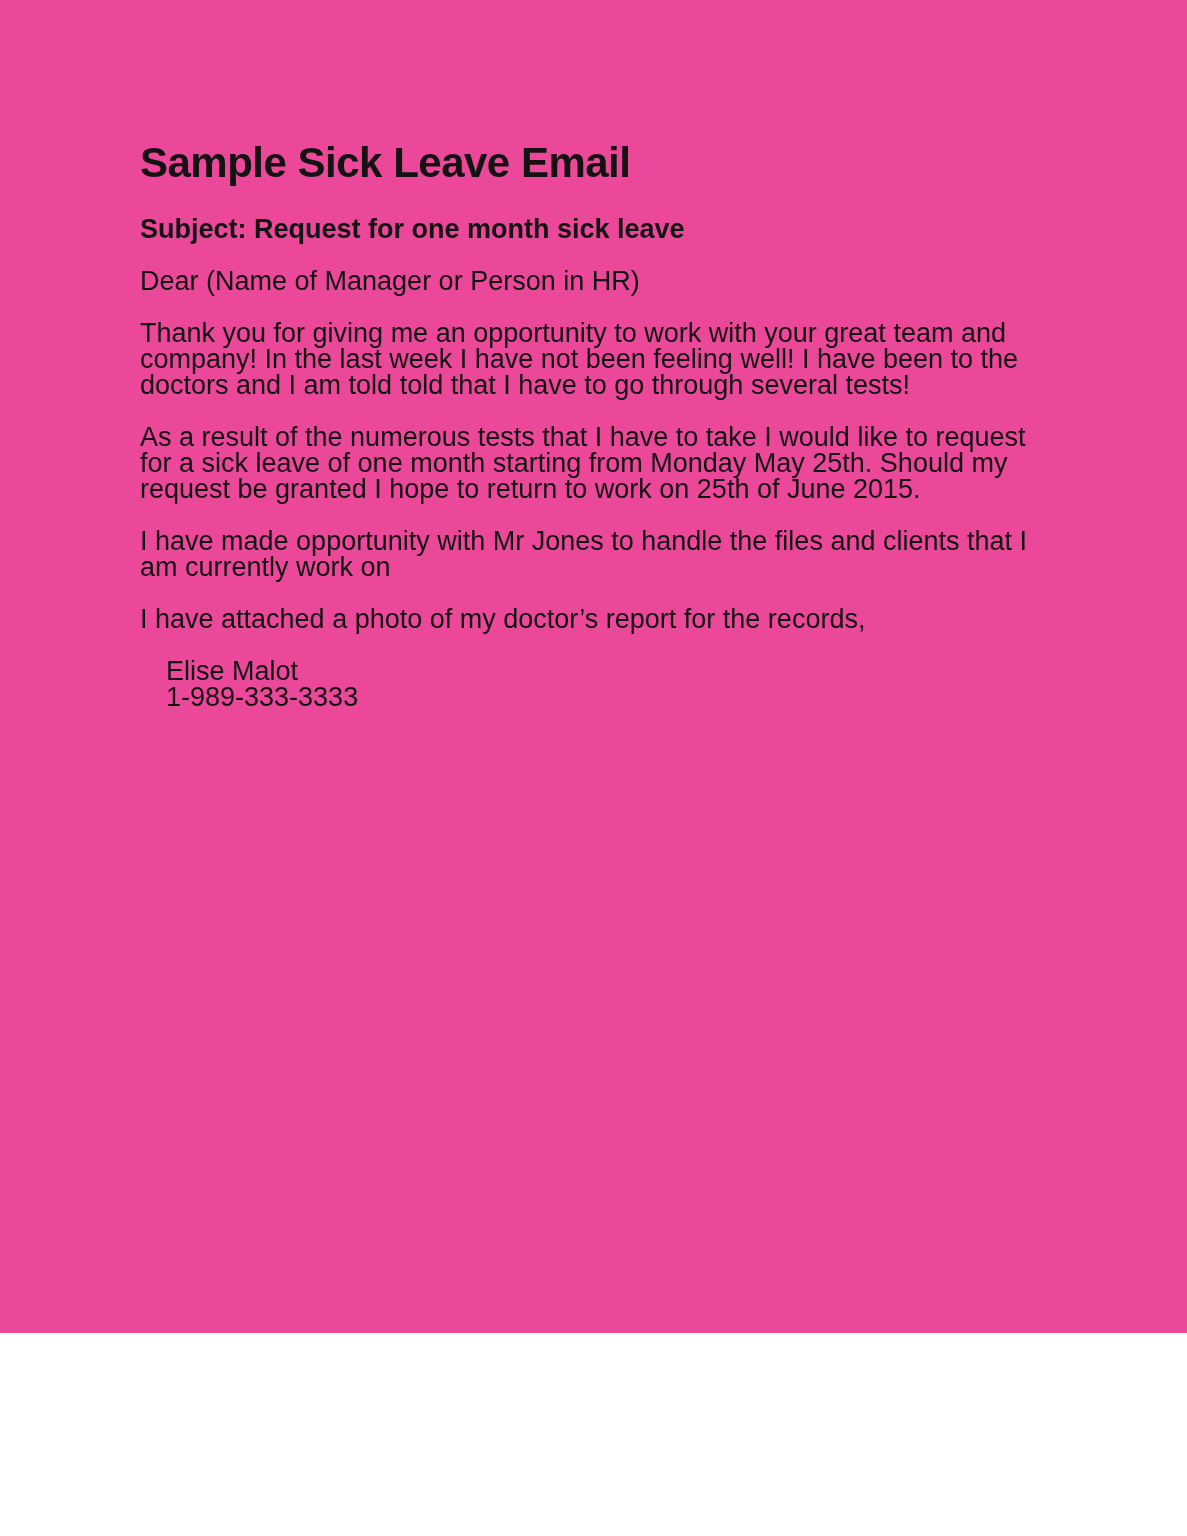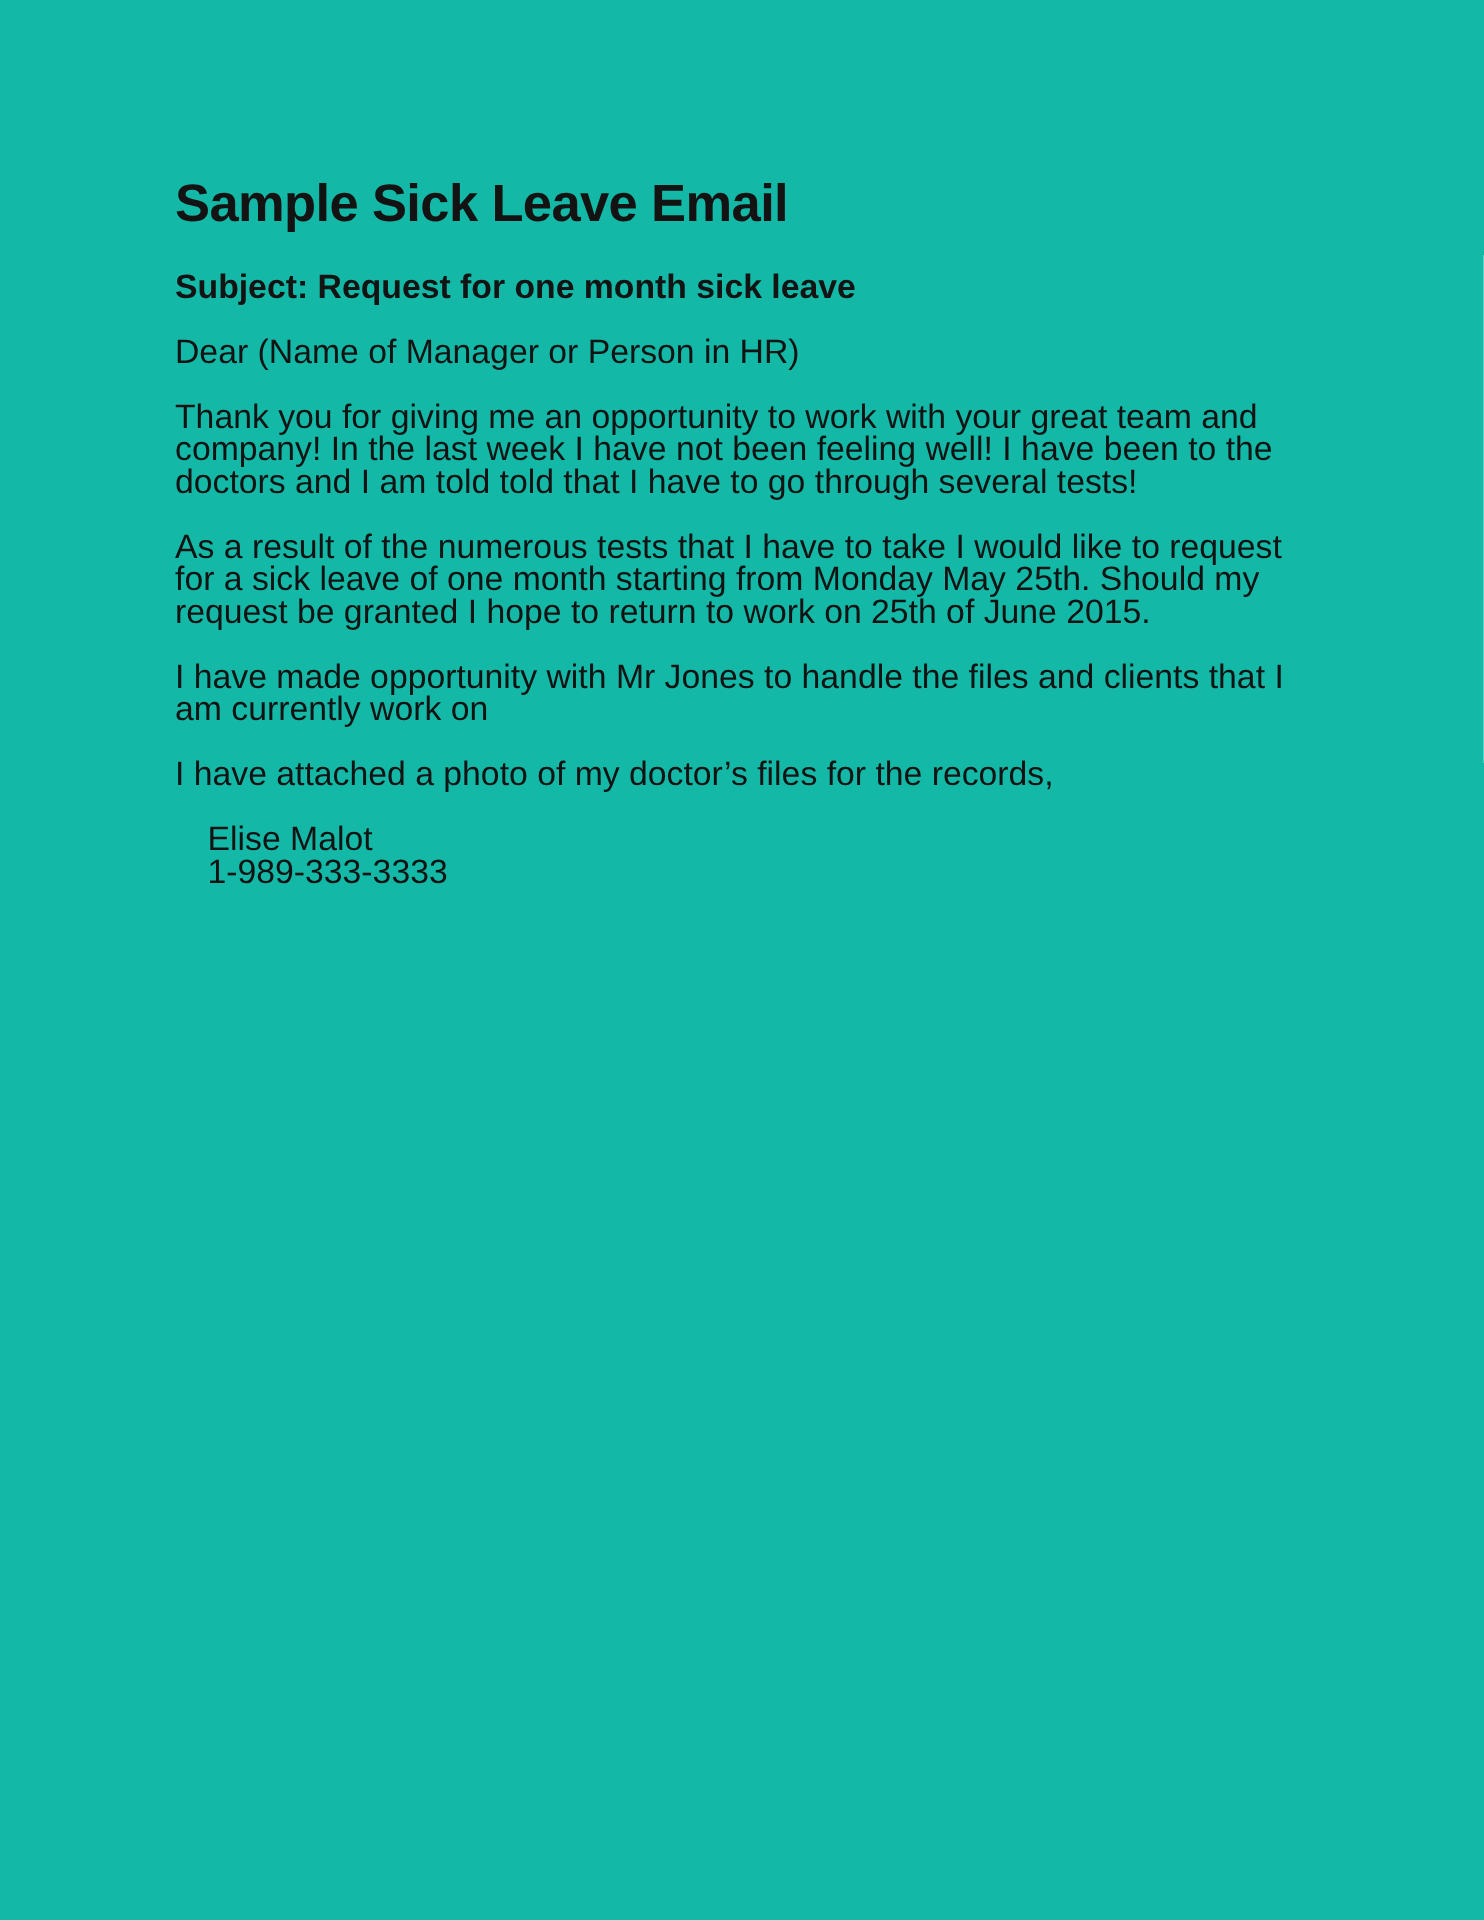--- a/index.html
+++ b/index.html
@@ -10,23 +10,23 @@
   body {
     width: 1187px;
     height: 1536px;
     position: relative;
     font-family: "Liberation Sans", sans-serif;
     color: #131313;
   }
   .page {
     box-sizing: border-box;
     width: 1187px;
-    height: 1536px;
+    height: 1333px;
     padding: 140px 142px 0 140px;
-    background: #14b8a6;
+    background: #ec4899;
   }
   .doc-title {
     font-size: 42px;
     line-height: 46px;
     font-weight: bold;
     margin: 0 0 30px 0;
     letter-spacing: -0.5px;
   }
   .body-text {
     font-size: 27px;
@@ -59,21 +59,21 @@
     <p class="para subject">Subject: Request for one month sick leave</p>
 
     <p class="para">Dear (Name of Manager or Person in HR)</p>
 
     <p class="para">Thank you for giving me an opportunity to work with your great team and company! In the last week I have not been feeling well! I have been to the doctors and I am told told that I have to go through several tests!</p>
 
     <p class="para">As a result of the numerous tests that I have to take I would like to request for a sick leave of one month starting from Monday May 25th. Should my request be granted I hope to return to work on 25th of June 2015.</p>
 
     <p class="para">I have made opportunity with Mr Jones to handle the files and clients that I am currently work on</p>
 
-    <p class="para">I have attached a photo of my doctor’s files for the records,</p>
+    <p class="para">I have attached a photo of my doctor’s report for the records,</p>
 
 
     <div class="para signature-block">
       <div>Elise Malot</div>
       <div>1-989-333-3333</div>
     </div>
 
   </div>
 
 </div>

